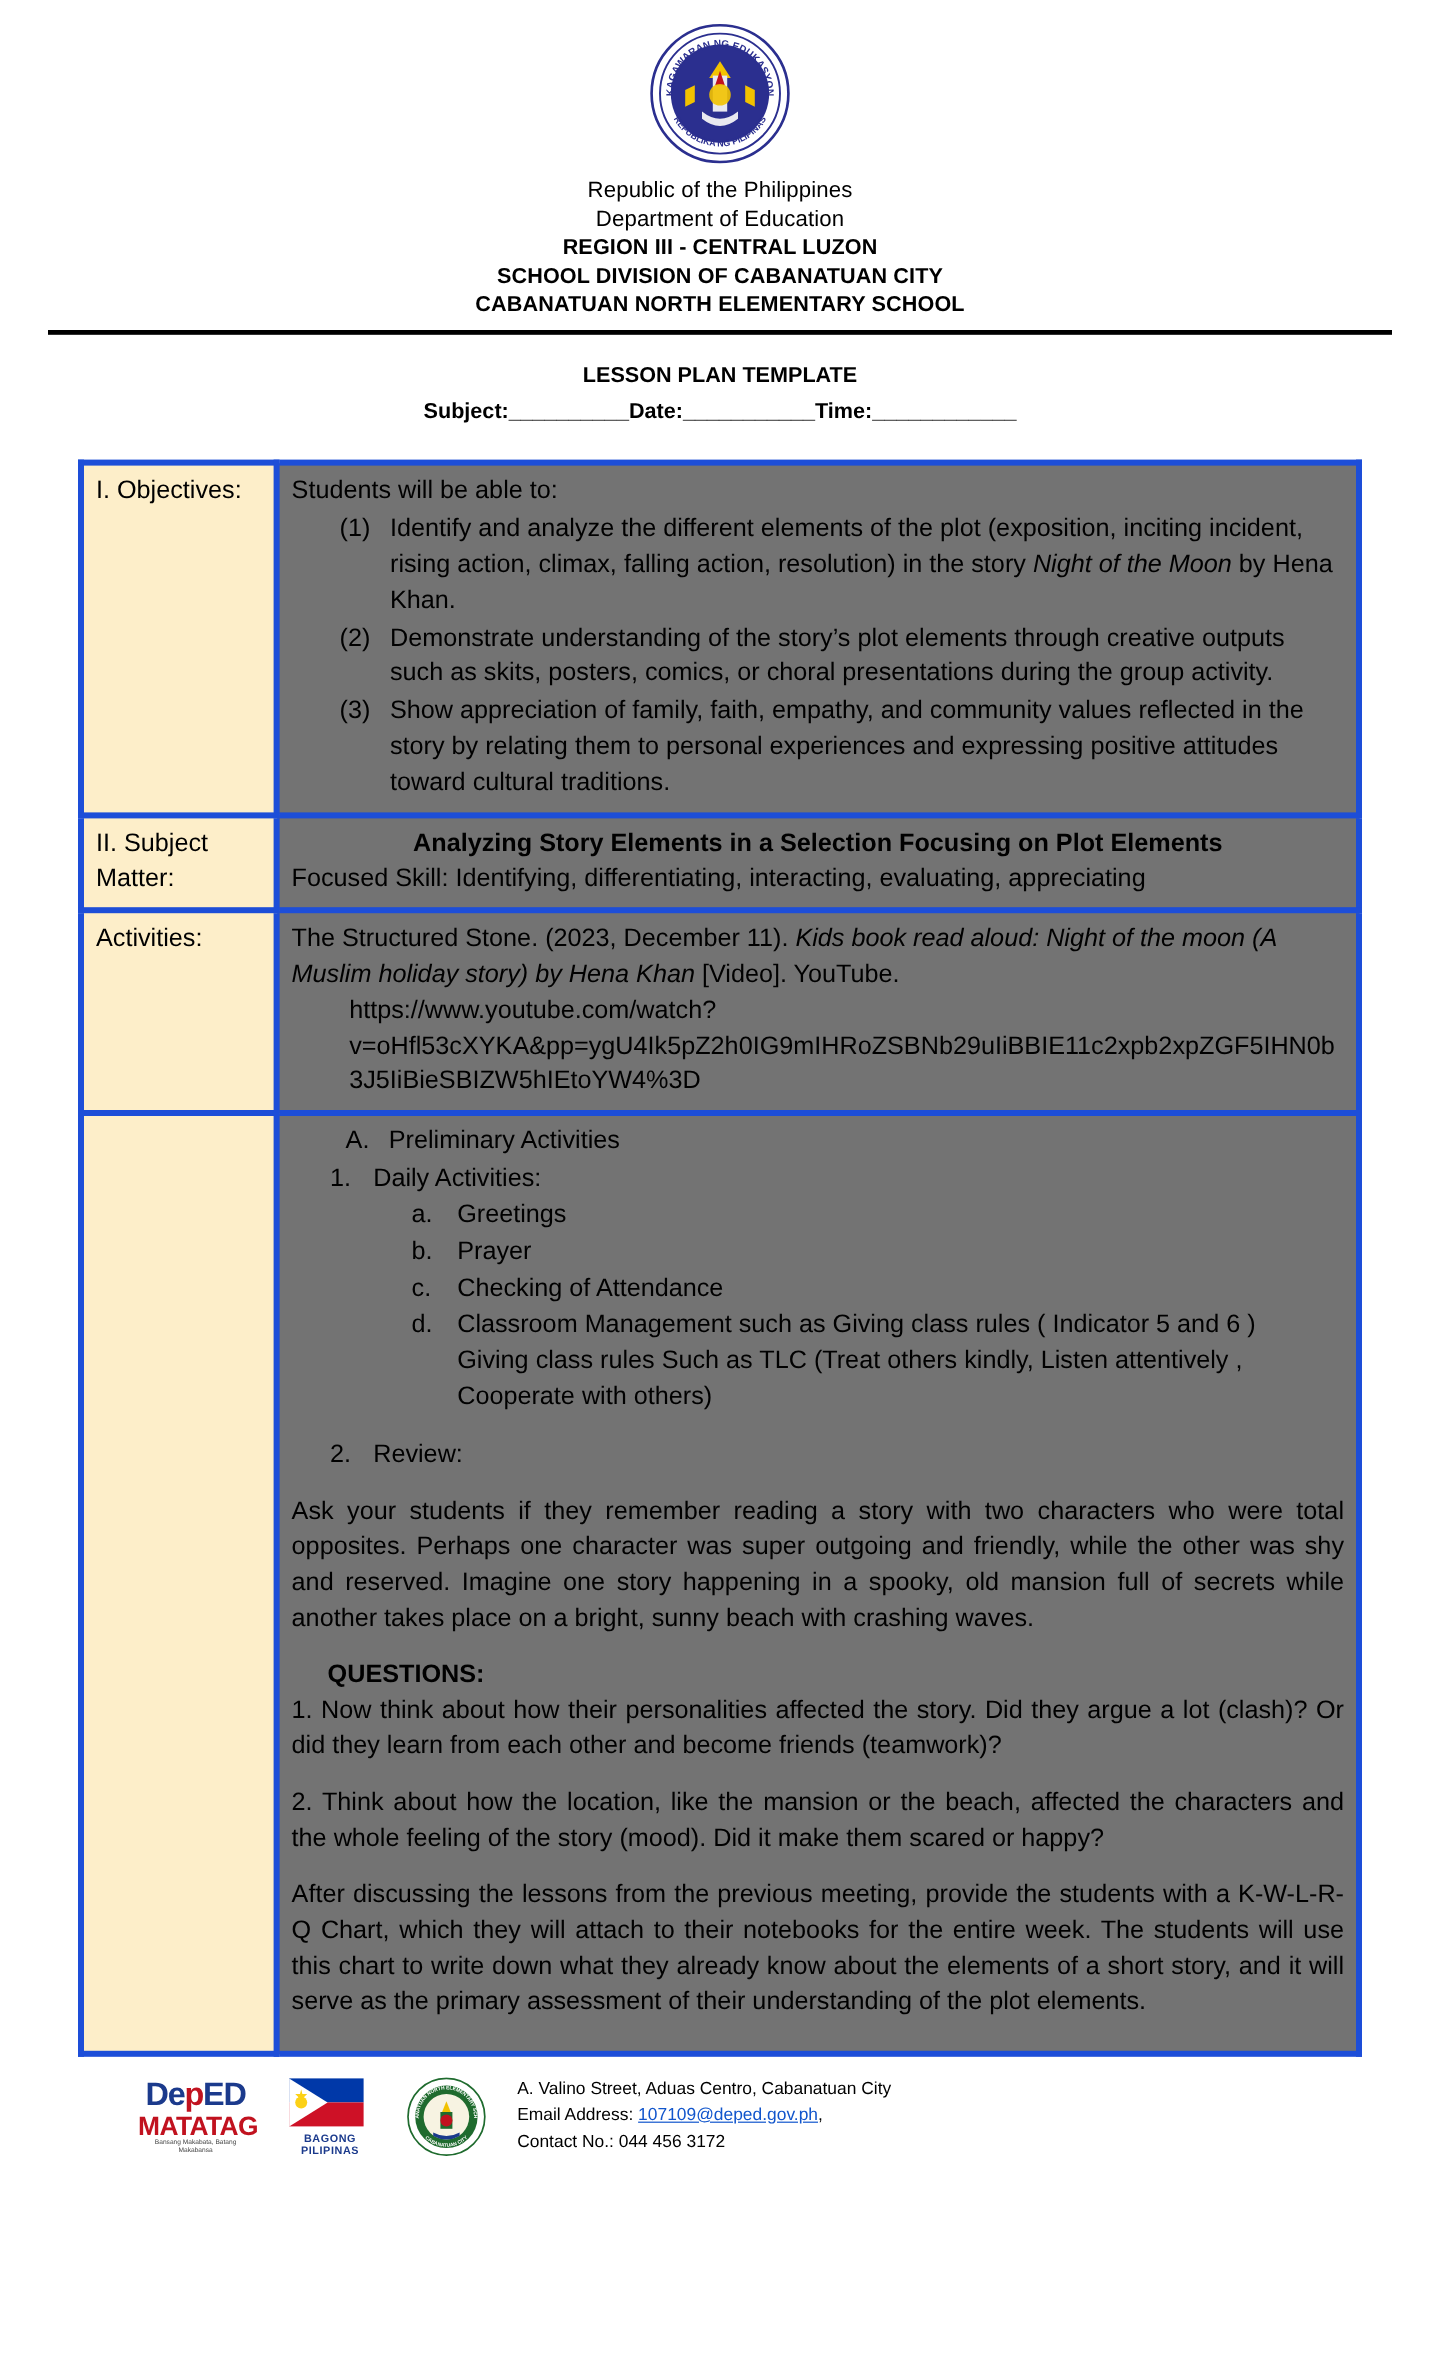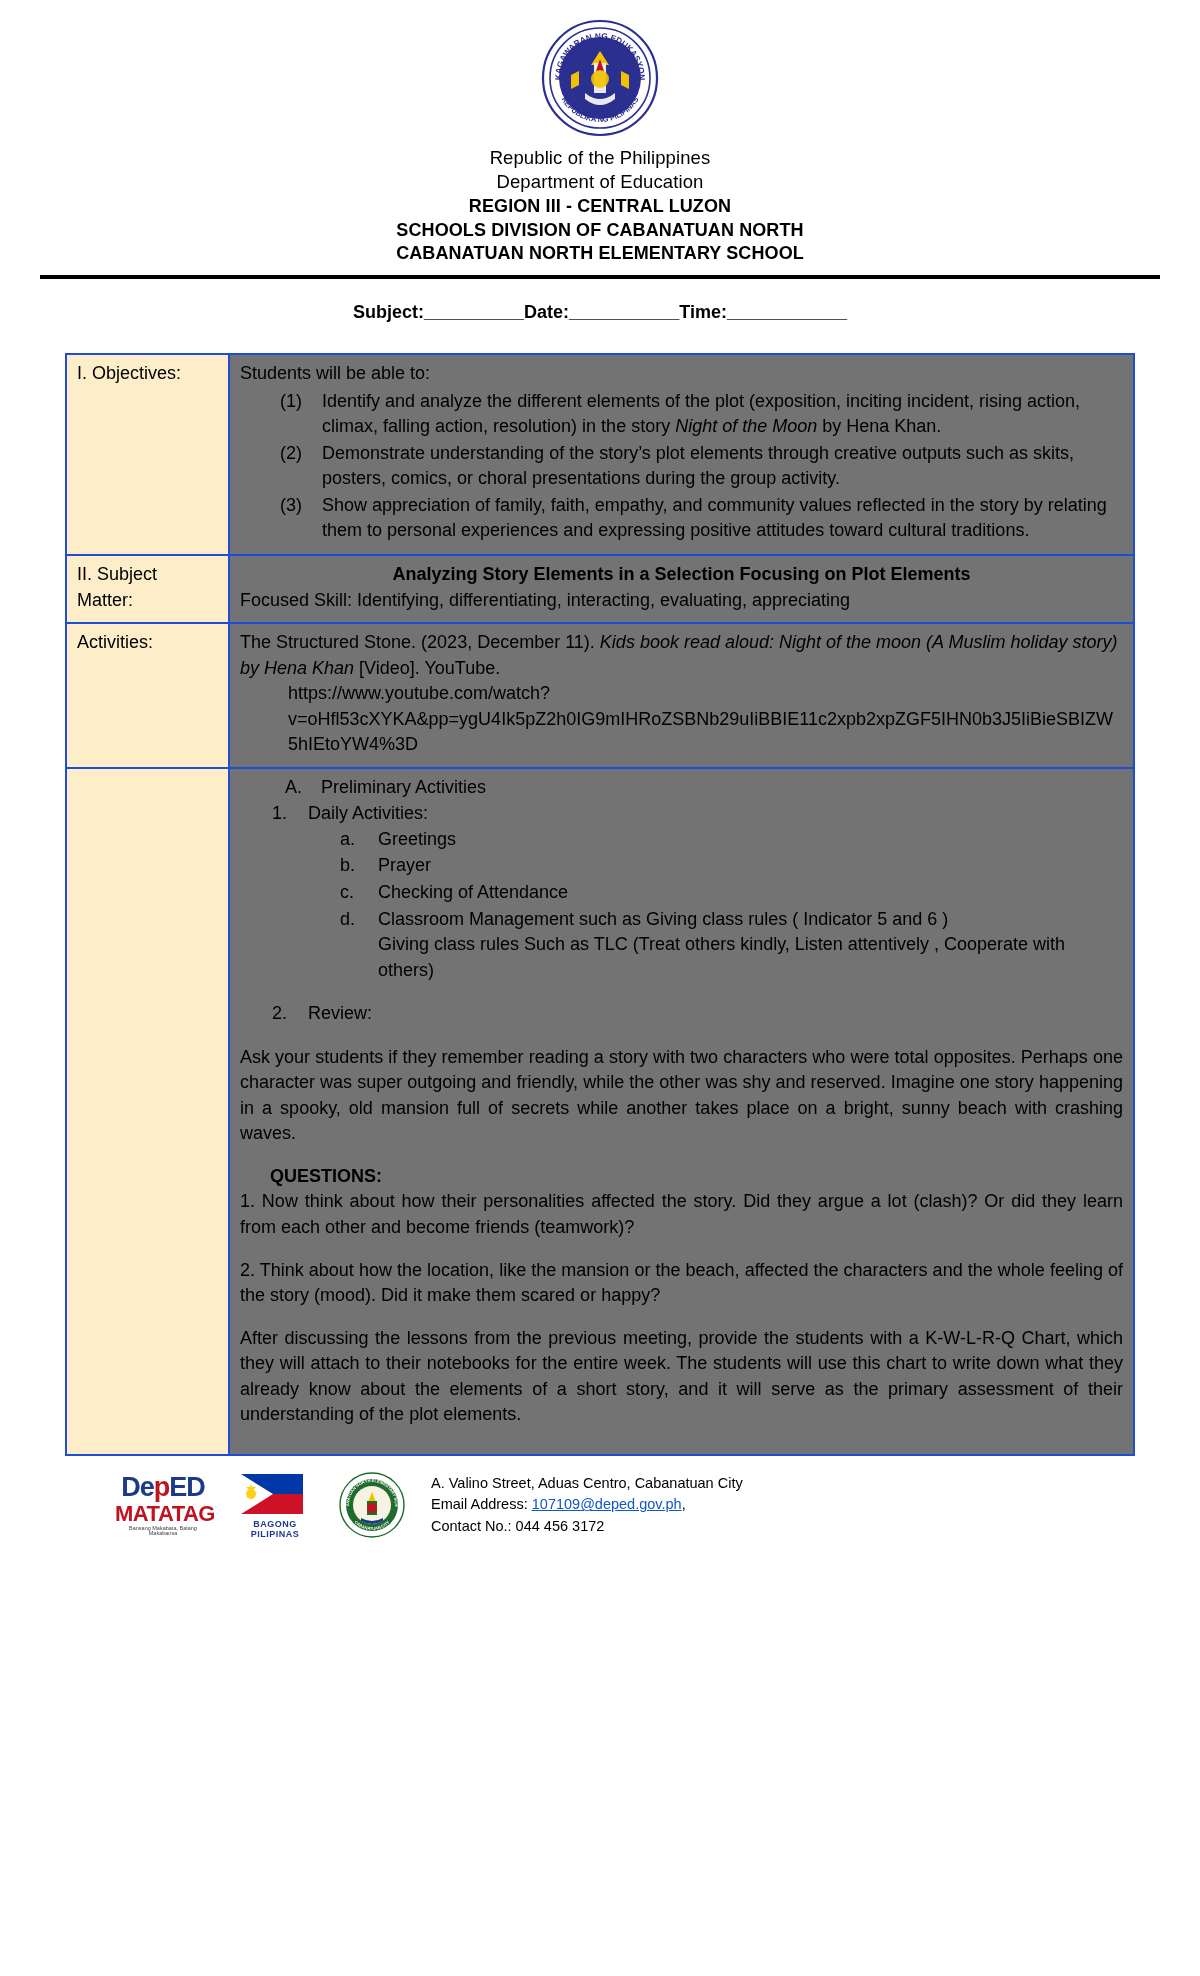--- a/index.html
+++ b/index.html
@@ -60,24 +60,24 @@
   .title-sy { font-size: 18px; font-weight: bold; }
 
   
   table.lp {
     border-collapse: collapse;
     width: 1070px;
     margin: 28px auto 0 auto;
     table-layout: fixed;
   }
   table.lp td {
-    border: 2px solid #1d4ed8;
+    border: 5px solid #1d4ed8;
     vertical-align: top;
     padding: 6px 10px 9px 10px;
-    font-size: 18px;
+    font-size: 21px;
     line-height: 1.42;
   }
   td.label-cell {
     width: 163px;
     background: #fdeec9;
     font-size: 17.2px;
   }
   td.body-cell { background: #737373; }
 
   .ol-num {
@@ -204,27 +204,28 @@
           <path d="M 44,74 Q 59,86 74,74 L 74,80 Q 59,92 44,80 Z" fill="#e8e8f0"></path>
           <path d="M 30,56 L 38,52 L 38,66 L 30,70 Z" fill="#f2c200"></path>
           <path d="M 88,56 L 80,52 L 80,66 L 88,70 Z" fill="#f2c200"></path>
         </svg>
       </div>
     </div>
     <div class="lh-lines">
       <div class="lh-line">Republic of the Philippines</div>
       <div class="lh-line">Department of Education</div>
       <div class="lh-line bold">REGION III - CENTRAL LUZON</div>
-      <div class="lh-line bold">SCHOOLS DIVISION OF CABANATUAN NORTH</div>
+      <div class="lh-line bold">SCHOOL DIVISION OF CABANATUAN CITY</div>
       <div class="lh-line bold">CABANATUAN NORTH ELEMENTARY SCHOOL</div>
     </div>
     <div class="rule-thick"></div>
   </div>
 
   <div class="title-block">
+    <div class="title-main">LESSON PLAN TEMPLATE</div>
     <div class="title-fields">Subject:__________Date:___________Time:____________</div>
   </div>
 
   <table class="lp">
     <colgroup>
         <col style="width:163px">
         <col>
       </colgroup>
     <tbody>
 

